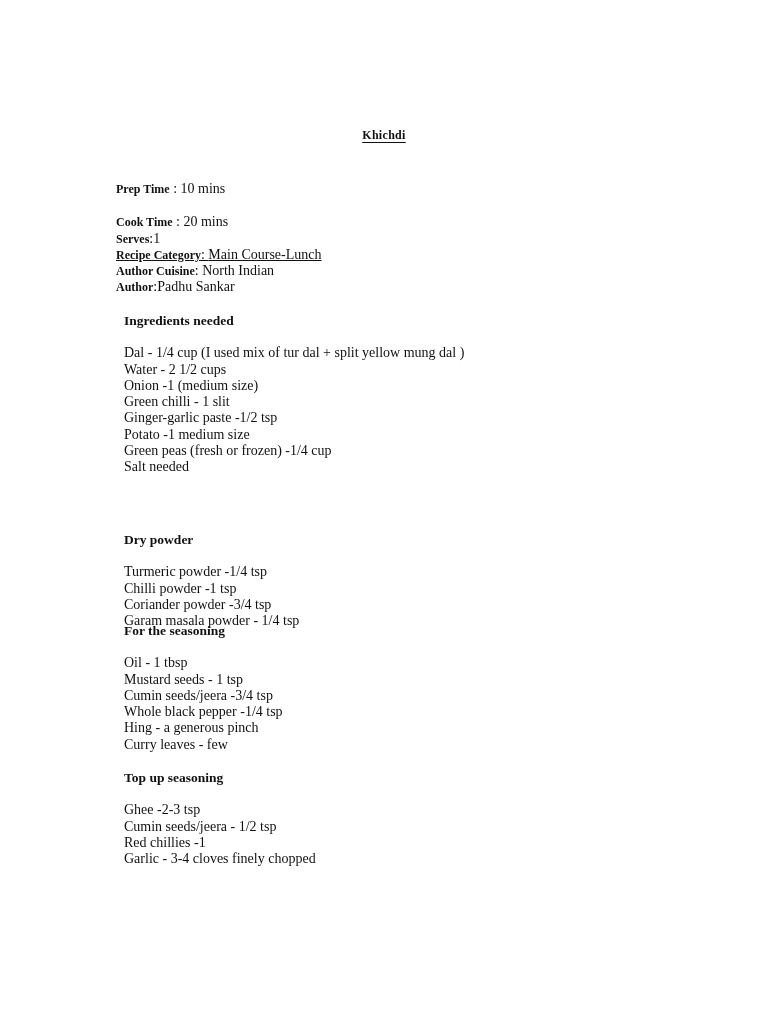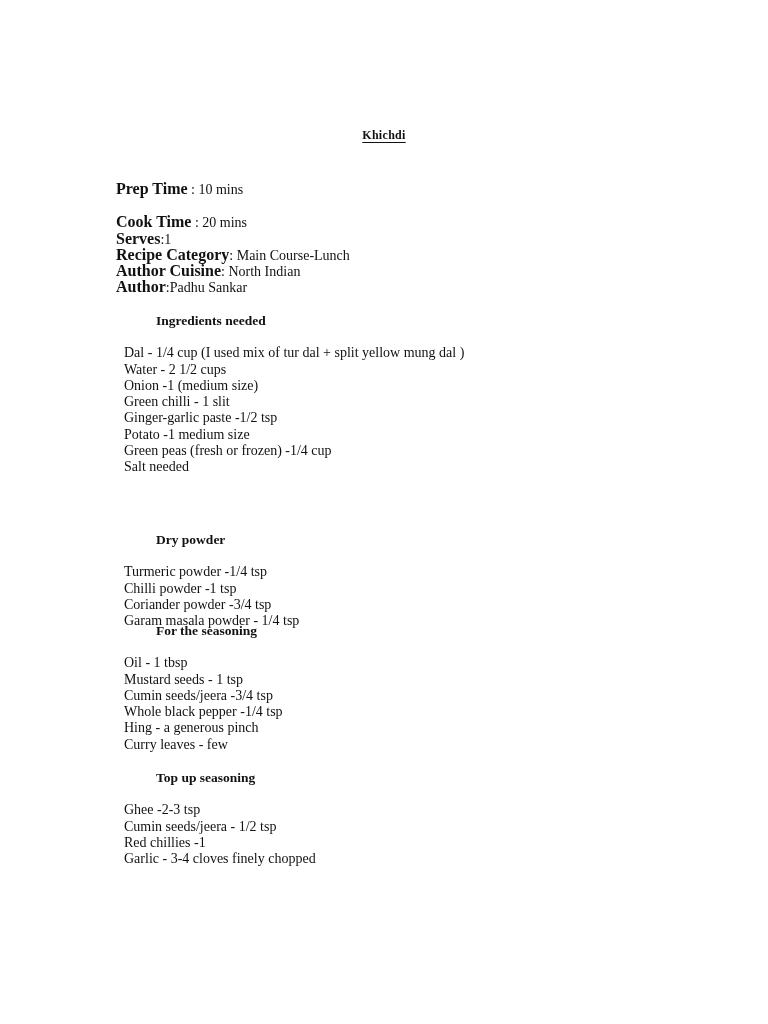--- a/index.html
+++ b/index.html
@@ -31,34 +31,33 @@
     }
     .meta {
       position: absolute;
       left: 116px;
       font-size: 14px;
       line-height: 16px;
       white-space: nowrap;
     }
     .meta .lbl {
       font-weight: bold;
-      font-size: 16px;
+      font-size: 12px;
     }
     .section {
       position: absolute;
       left: 124px;
       font-size: 14px;
       line-height: 16.3px;
       white-space: nowrap;
     }
     .section .head {
       font-weight: bold;
       font-size: 13.5px;
       margin-bottom: 16px;
-      margin-left: 32px;
     }
     .section .item {
       display: block;
     }
   </style>
 </head>
 <body>
 
 <div>
 
@@ -68,21 +67,21 @@
 
   <div class="meta" style="top:181px;">
     <span class="lbl">Prep Time</span><span> : </span><span>10 mins</span>
   </div>
   <div class="meta" style="top:214px;">
     <span class="lbl">Cook Time</span><span> : </span><span>20 mins</span>
   </div>
   <div class="meta" style="top:231px;">
     <span class="lbl">Serves</span><span>:</span><span>1</span>
   </div>
-  <div class="meta" style="top:247px;">
+  <div class="meta" style="top:247px;text-decoration:underline;">
     <span class="lbl">Recipe Category</span><span>: </span><span>Main Course-Lunch</span>
   </div>
   <div class="meta" style="top:263px;">
     <span class="lbl">Author Cuisine</span><span>: </span><span>North Indian</span>
   </div>
   <div class="meta" style="top:279px;">
     <span class="lbl">Author</span><span>:</span><span>Padhu Sankar</span>
   </div>
 
   <div class="section" style="top:313px;">

